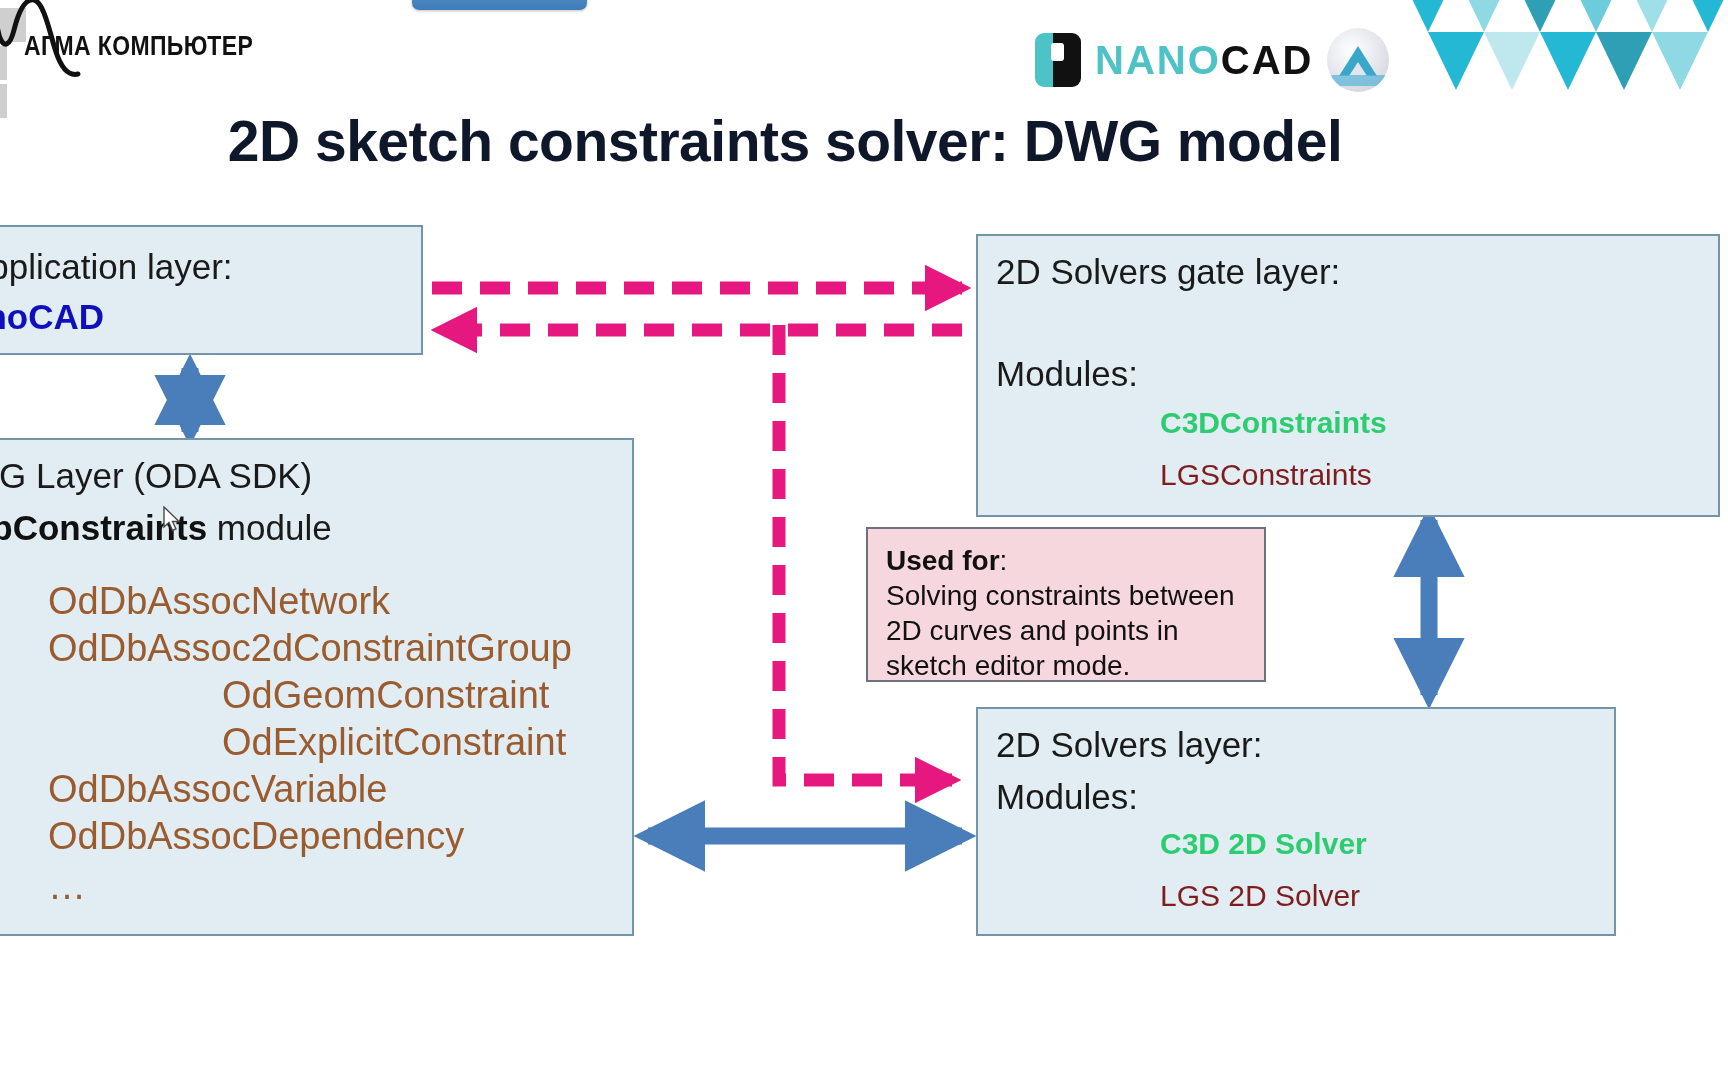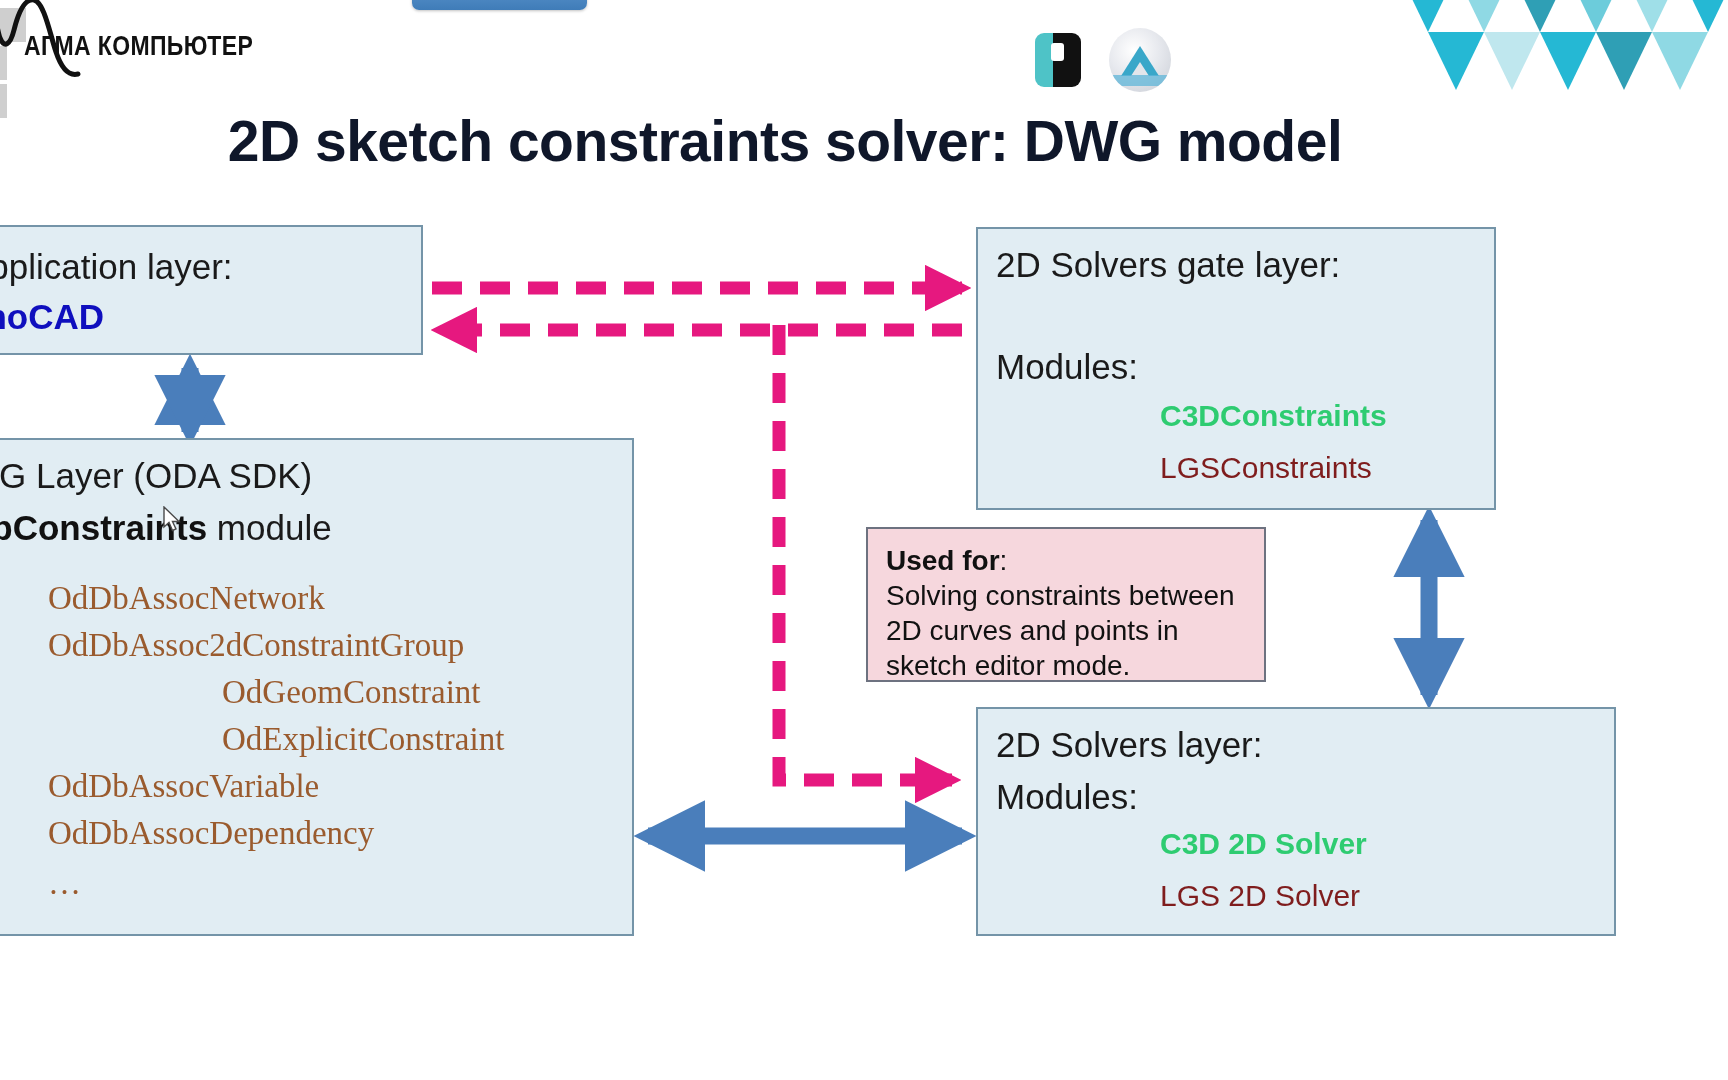--- a/index.html
+++ b/index.html
@@ -66,38 +66,38 @@
 
   
   .box{
     position:absolute;
     background:#e1edf3;
     border:2px solid #7494a8;
     box-sizing:border-box;
   }
   .box-app{left:-52px;top:225px;width:475px;height:130px;}
   .box-dwg{left:-52px;top:438px;width:686px;height:498px;}
-  .box-gate{left:976px;top:227px;width:520px;height:283px;}
+  .box-gate{left:976px;top:234px;width:744px;height:283px;}
   .box-solvers{left:976px;top:707px;width:640px;height:229px;}
 
   .ln{
     font-family:"Liberation Sans", sans-serif;
     font-size:35px;color:#1a1a1a;line-height:1.15;white-space:nowrap;
   }
   .box-app .ln{position:absolute;}
   .app-l1{left:16px;top:20px;}
   .app-l2{left:16px;top:70px;color:#0f0fbe;font-weight:bold;}
 
   .box-dwg .ln{position:absolute;}
   .dwg-l1{left:16px;top:16px;}
   .dwg-l2{left:16px;top:68px;}
   .dwg-l2 b{font-weight:bold;color:#111;}
   .cls{
-    position:absolute;font-family:Liberation Serif, serif;
-    font-size:33px;color:#9a5b2e;white-space:nowrap;
+    position:absolute;font-family:Liberation Sans, sans-serif;
+    font-size:38px;color:#9a5b2e;white-space:nowrap;
   }
 
   .box-gate .ln,.box-solvers .ln{position:absolute;}
   .gate-l1{left:18px;top:16px;}
   .gate-l2{left:18px;top:118px;}
   .mod{
     position:absolute;font-family:"Liberation Sans", sans-serif;
     font-size:30px;white-space:nowrap;
   }
   .mod-green{color:#2ecc71;font-weight:bold;}
@@ -141,20 +141,23 @@
       <path d="M4 58 C10 28, 20 6, 30 4 C40 2, 42 34, 46 44 C50 54, 56 52, 60 36 C64 20, 70 4, 80 6 C90 8, 96 40, 102 58 C108 76, 116 82, 124 80" fill="none" stroke="#111" stroke-width="5" stroke-linecap="round"></path>
     </svg>
     <div class="word">АГМА КОМПЬЮТЕР</div>
   </div>
 
   <div class="logo-nanocad">
     <div class="nc-mark">
       <div class="teal"></div>
         <div class="black"></div>
         <div class="hole"></div>
+    </div>
+    <div class="nc-word">
+      <span class="nano">NANO</span><span class="cad">CAD</span>
     </div>
     <div class="nc-circle">
       <div class="a"></div>
         <div class="a2"></div>
         <div class="base"></div>
     </div>
   </div>
 
   <svg class="tri-pattern" viewBox="0 0 340 116">
     <polygon points="0,0 56,0 28,58" fill="#25b8d4"></polygon>

